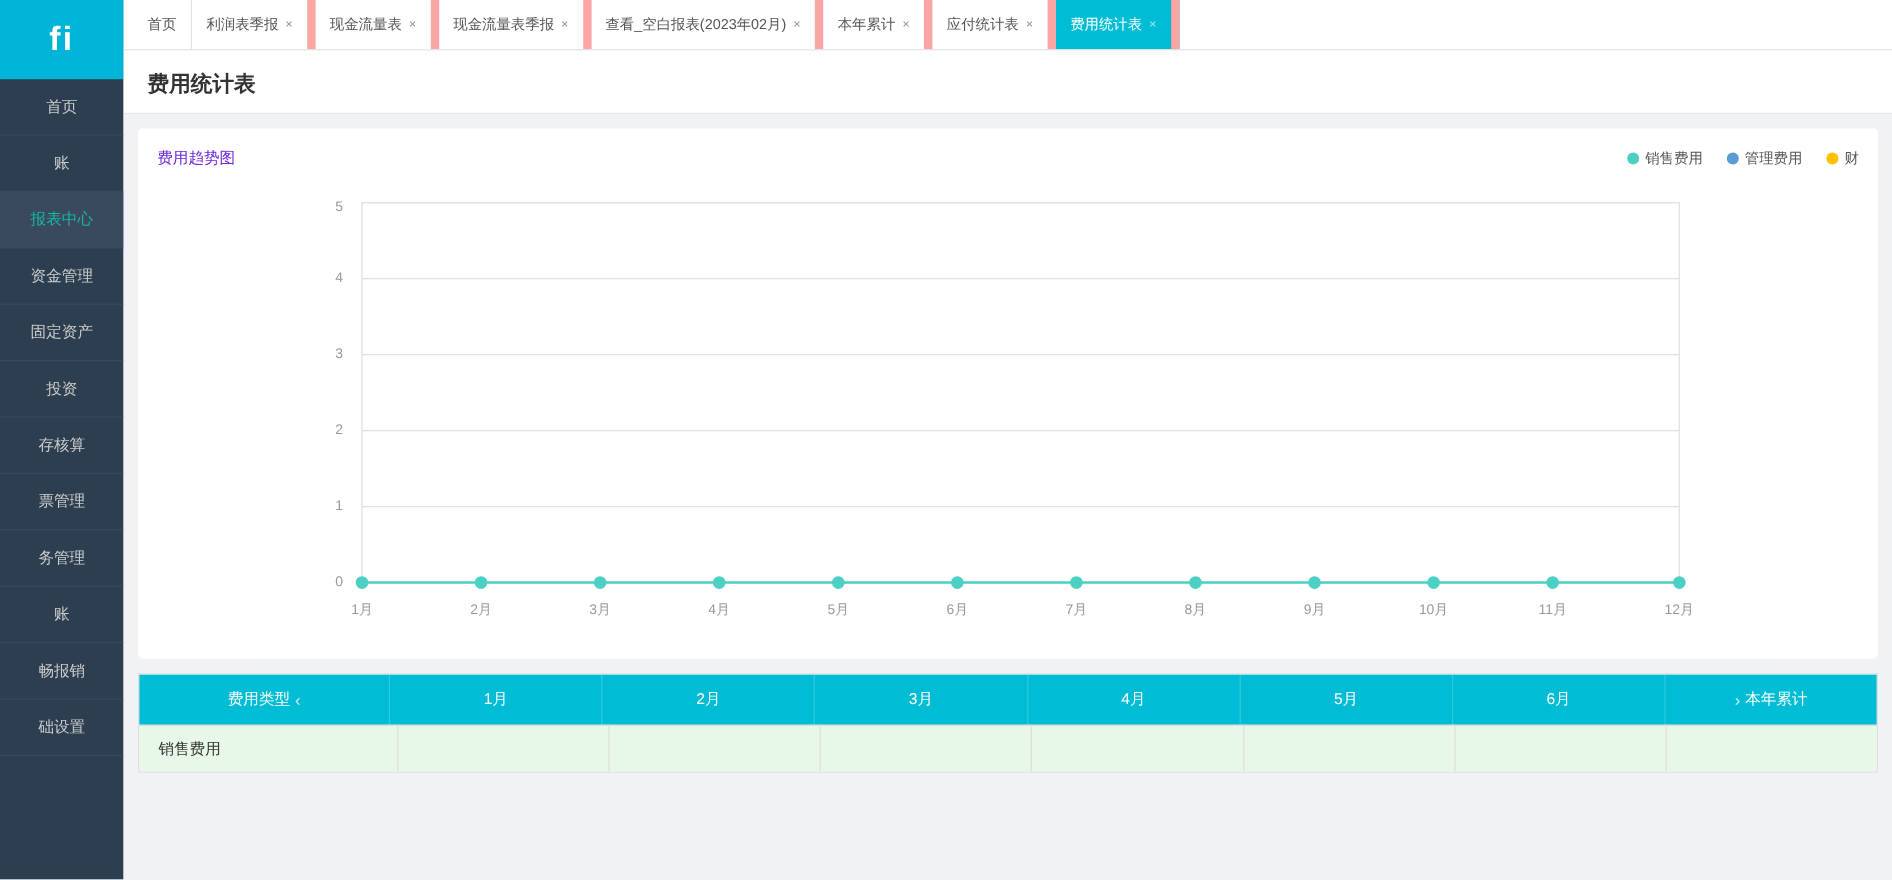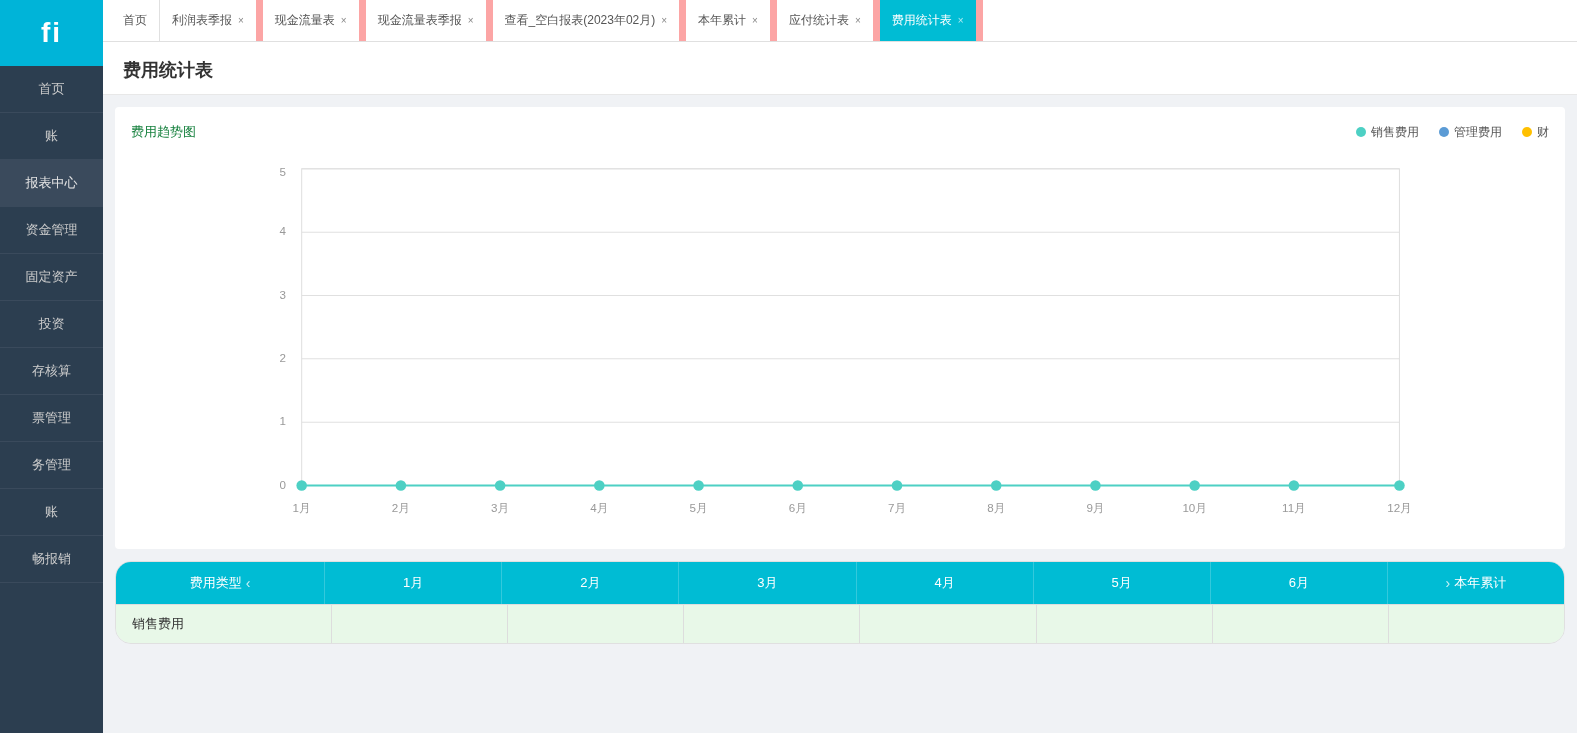--- a/index.html
+++ b/index.html
@@ -26,21 +26,21 @@
       letter-spacing: 2px;
     }
     .sidebar-item {
       color: #ccc;
       padding: 14px 0;
       text-align: center;
       font-size: 13px;
       cursor: pointer;
       border-bottom: 1px solid #3a4a5c;
     }
-    .sidebar-item.active { background: #3a4a5c; color: #e5e5e5; }
+    .sidebar-item.active { background: #3a4a5c; color: #14b8a6; }
 
     
     .main {
       flex: 1;
       display: flex;
       flex-direction: column;
       overflow: hidden;
       background: #f0f2f5;
     }
 
@@ -146,21 +146,21 @@
       border-radius: 4px;
     }
     .chart-header {
       display: flex;
       align-items: center;
       justify-content: space-between;
       margin-bottom: 12px;
     }
     .chart-title {
       font-size: 13px;
-      color: #15803d;
+      color: #6d28d9;
     }
     .chart-legend {
       display: flex;
       align-items: center;
       gap: 20px;
     }
     .legend-item {
       display: flex;
       align-items: center;
       gap: 5px;
@@ -176,21 +176,21 @@
     
     .chart-container {
       width: 100%;
       height: 380px;
       position: relative;
     }
 
     
     .table-section {
       margin: 0 12px 12px 12px;
-      border-radius: 16px;
+      border-radius: 0;
       overflow: hidden;
       border: 1px solid #e0e0e0;
     }
     .table-header-row {
       display: flex;
       background: #00bcd4;
       color: white;
       font-size: 13px;
     }
     .th-cell {
@@ -266,20 +266,23 @@
     <span>票管理</span>
   </div>
   <div class="sidebar-item">
     <span>务管理</span>
   </div>
   <div class="sidebar-item">
     <span>账</span>
   </div>
   <div class="sidebar-item">
     <span>畅报销</span>
+  </div>
+  <div class="sidebar-item">
+    <span>础设置</span>
   </div>
 </div>
 
 <div class="main">
 
   <div class="tab-bar">
     <div class="tab home">
       <span>首页</span>
     </div>
     <div class="tab">

